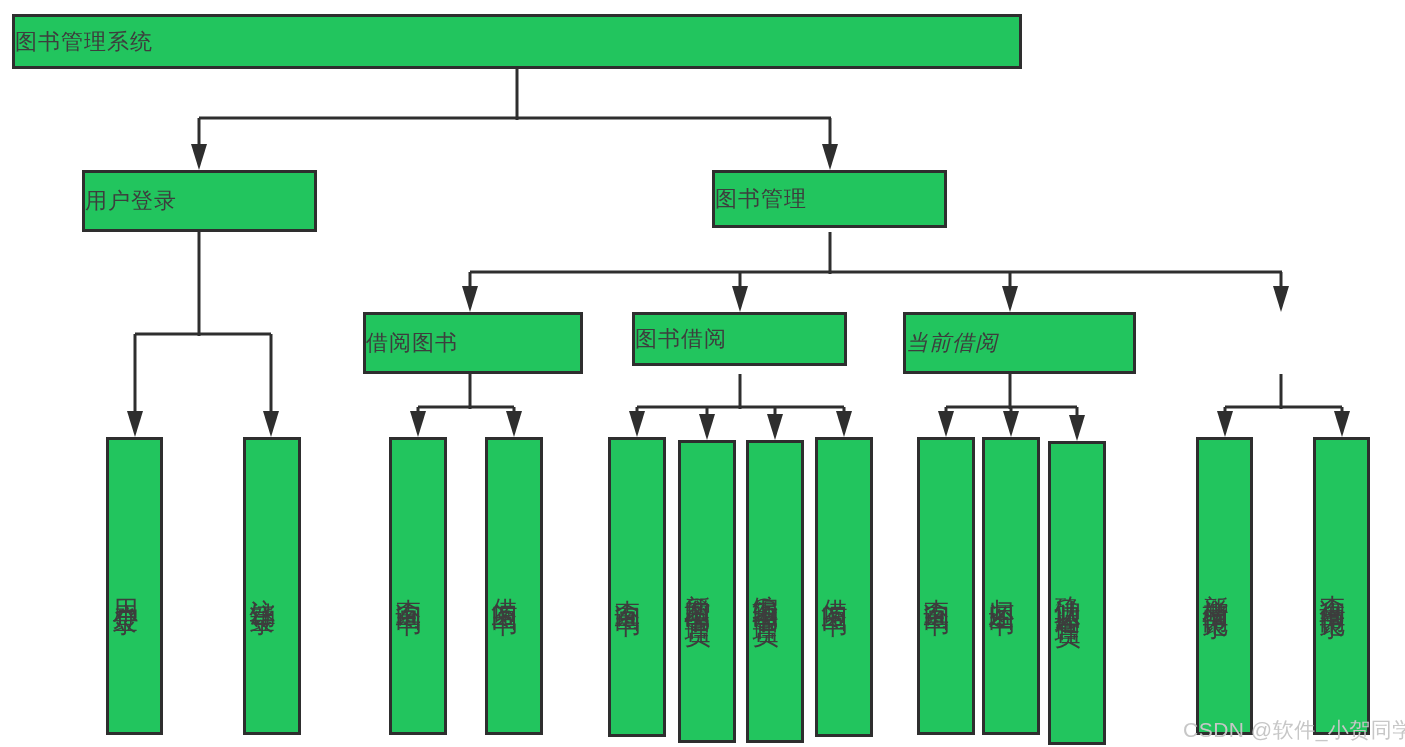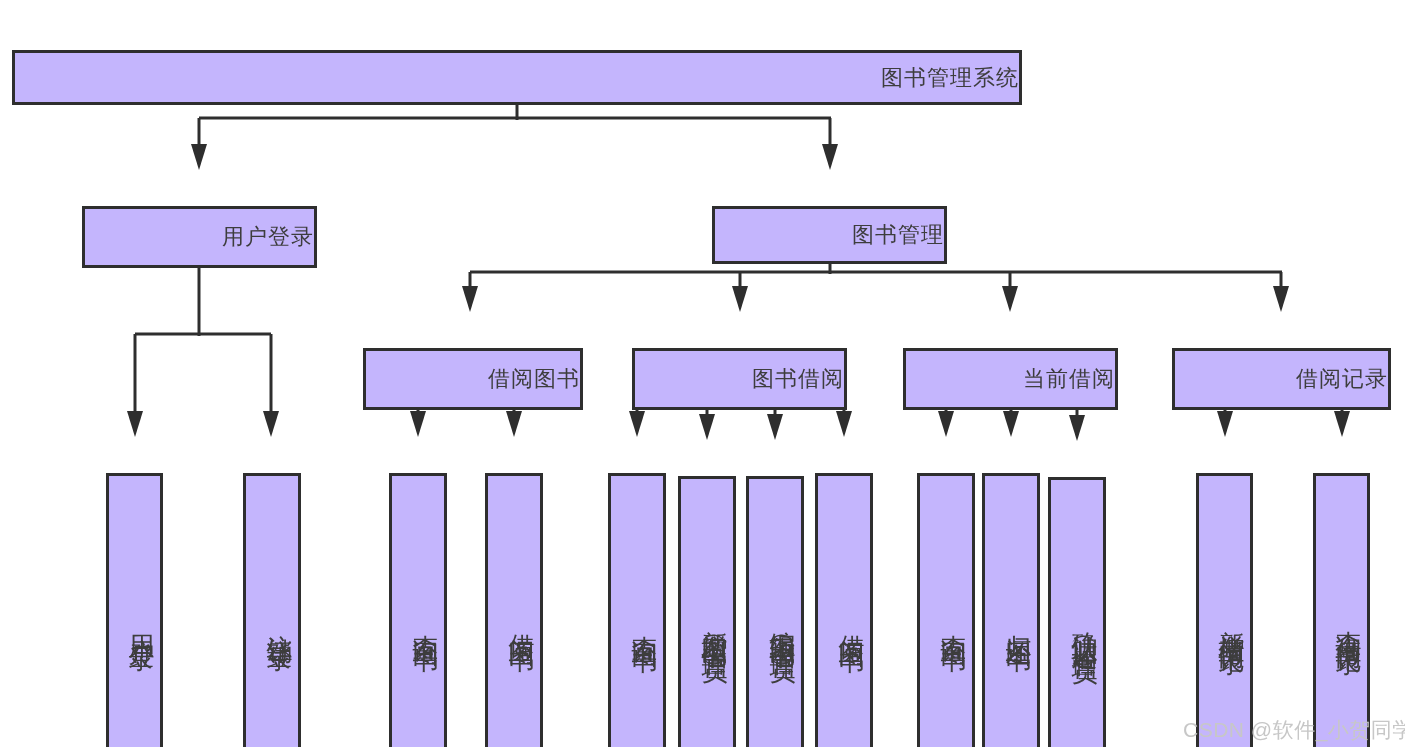--- a/index.html
+++ b/index.html
@@ -9,26 +9,25 @@
     background:#ffffff;
     font-family:"Liberation Sans","DejaVu Sans",sans-serif;
     overflow:hidden;
   }
   #connectors {
     position:absolute; left:0; top:0; z-index:1;
   }
   .box {
     position:absolute;
     box-sizing:border-box;
-    background:#c4b5fd;
+    background:#22c55e;
     border:3px solid #2e2e2e;
-    display:flex; align-items:center; justify-content:flex-end;
+    display:flex; align-items:center; justify-content:flex-start;
     color:#3d3d3d;
     z-index:2;
-    margin-top:36px;
   }
   .hbox { font-size:22px; letter-spacing:1px; }
   .vbox .vtext {
     writing-mode:vertical-rl;
     text-orientation:mixed;
     font-size:26px;
     letter-spacing:4px;
     white-space:nowrap;
   }
   .watermark {
@@ -38,22 +37,22 @@
     color:#c7c7c7;
     letter-spacing:0.5px;
     z-index:3;
     white-space:nowrap;
   }
   
   #b-root   { left:12px;  top:14px;  width:1010px; height:55px; }
   #b-login  { left:82px;  top:170px; width:235px;  height:62px; }
   #b-mgmt   { left:712px; top:170px; width:235px;  height:58px; }
   #b-newrec { left:363px; top:312px; width:220px;  height:62px; }
-  #b-borrow { left:632px; top:312px; width:215px;  height:62px; }
-  #b-curr   { left:903px; top:312px; width:215px;  height:62px; }
+  #b-borrow { left:632px; top:312px; width:215px;  height:54px; }
+  #b-curr   { left:903px; top:312px; width:233px;  height:62px;font-style:italic; }
   #b-rec    { left:1172px;top:312px; width:219px;  height:62px; }
   #l-ulogin { left:106px; top:437px; width:57px;  height:298px; }
   #l-logout { left:243px; top:437px; width:58px;  height:298px; }
   #l-q1     { left:389px; top:437px; width:58px;  height:298px; }
   #l-b1     { left:485px; top:437px; width:58px;  height:298px; }
   #l-q2     { left:608px; top:437px; width:58px;  height:300px; }
   #l-add    { left:678px; top:440px; width:58px;  height:303px; }
   #l-edit   { left:746px; top:440px; width:58px;  height:303px; }
   #l-b2     { left:815px; top:437px; width:58px;  height:300px; }
   #l-q3     { left:917px; top:437px; width:58px;  height:298px; }
@@ -135,23 +134,20 @@
 
   <div class="box hbox" id="b-newrec">
     <span>借阅图书</span>
   </div>
   <div class="box hbox" id="b-borrow">
     <span>图书借阅</span>
   </div>
   <div class="box hbox" id="b-curr">
     <span>当前借阅</span>
   </div>
-  <div class="box hbox" id="b-rec">
-    <span>借阅记录</span>
-  </div>
 
   <div class="box vbox" id="l-ulogin">
     <span class="vtext">用户登录</span>
   </div>
   <div class="box vbox" id="l-logout">
     <span class="vtext">注销登录</span>
   </div>
 
   <div class="box vbox" id="l-q1">
     <span class="vtext">查询图书</span>

